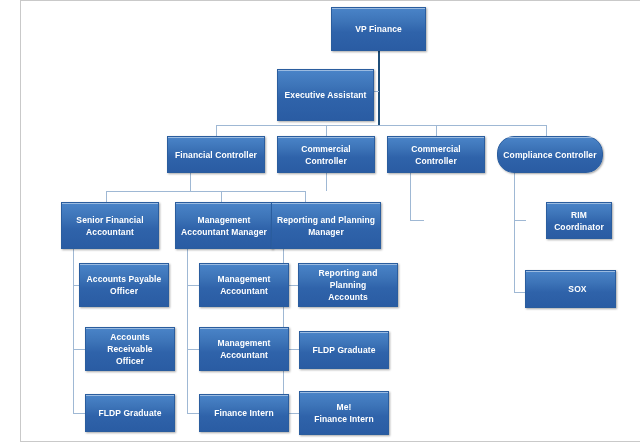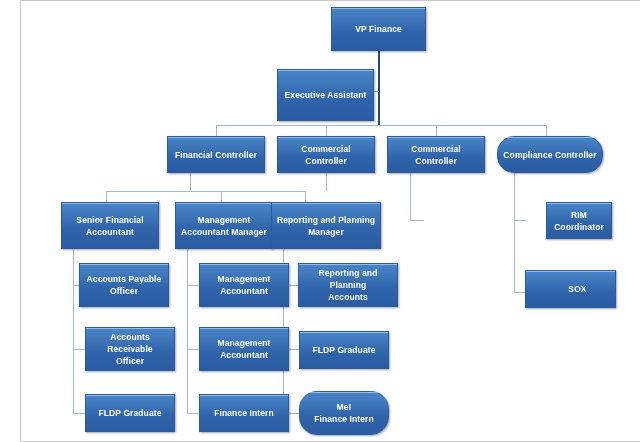--- a/index.html
+++ b/index.html
@@ -194,20 +194,20 @@
   </div>
 
   <div class="node" style="left:64px;top:393px;width:90px;height:38px;">
     <span class="lbl">FLDP Graduate</span>
   </div>
 
   <div class="node" style="left:178px;top:393px;width:90px;height:38px;">
     <span class="lbl">Finance Intern</span>
   </div>
 
-  <div class="node" style="left:278px;top:390px;width:90px;height:44px;border-radius:18px;">
+  <div class="node" style="left:278px;top:390px;width:90px;height:44px;">
     <span class="lbl">
       <span>Me!</span>
       <span class="l2">Finance Intern</span>
     </span>
   </div>
 
 </div>
 
 </body></html>

